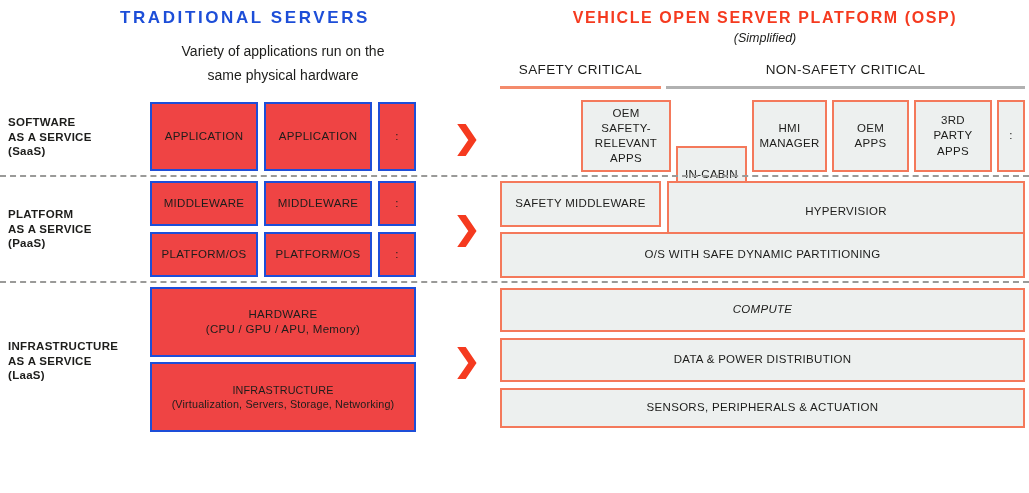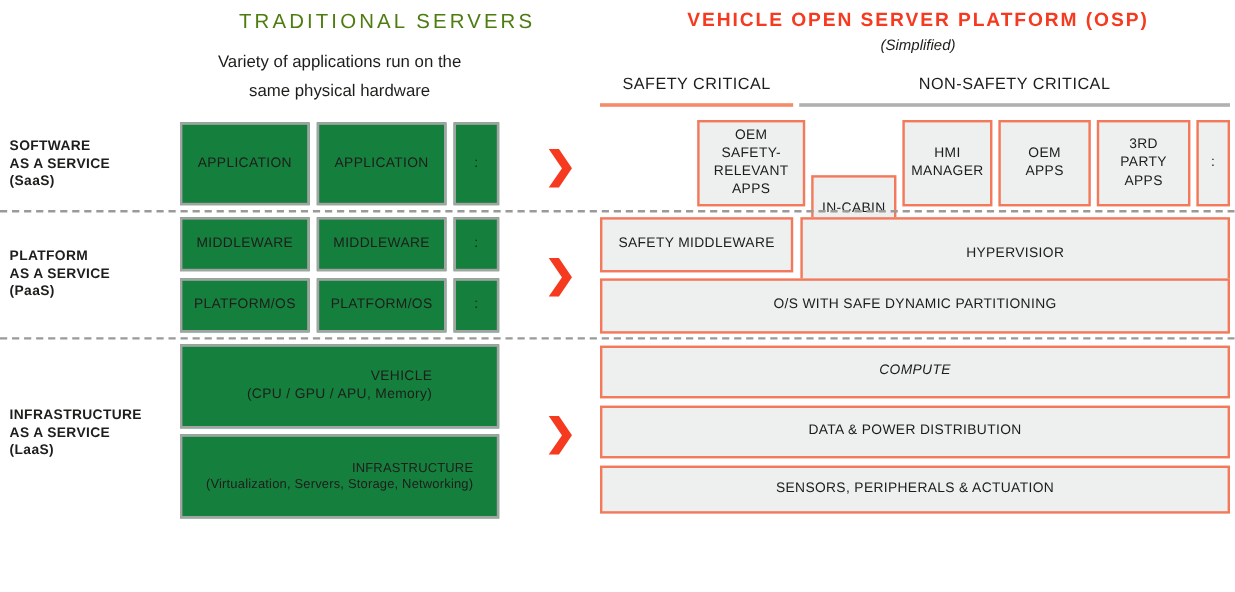--- a/index.html
+++ b/index.html
@@ -9,22 +9,22 @@
     background:#ffffff;
     font-family:"Liberation Sans", sans-serif;
     color:#1d1d1b;
     overflow:hidden;
   }
   .abs { position:absolute; box-sizing:border-box; }
 
   
   .trad-title {
     left:120px; top:8px; width:326px;
-    text-align:right; font-size:17px; font-weight:400;
-    letter-spacing:2.6px; color:#4d7c0f;
+    text-align:left; font-size:17px; font-weight:700;
+    letter-spacing:2.6px; color:#1d4ed8;
   }
   .trad-subtitle {
     left:120px; top:39px; width:326px;
     text-align:center; font-size:14px; line-height:24px;
     white-space:pre-line; color:#1d1d1b;
   }
   .osp-title {
     left:505px; top:9px; width:520px;
     text-align:center; font-size:16px; font-weight:800;
     letter-spacing:1.6px; color:#f53a1f;
@@ -44,21 +44,21 @@
     font-size:11.5px; font-weight:700; letter-spacing:0.3px;
     line-height:14.5px; white-space:pre-line;
   }
 
   
   .box {
     display:flex; align-items:center; justify-content:center;
     text-align:center; font-size:11.5px; letter-spacing:0.3px;
     line-height:1.32; white-space:pre-line; padding:2px;
   }
-  .box.trad { background:#15803d; border:2px solid #a3a3a3;text-align:right; }
+  .box.trad { background:#ef4444; border:2px solid #1d4ed8; }
   .box.osp  { background:#edf0ef; border:2px solid #f4795b; }
   .box.small-text { font-size:10.8px; letter-spacing:0.15px; }
 
   
   .chevron {
     left:450px; width:34px; height:34px;
     display:flex; align-items:center; justify-content:center;
     color:#f53a1f; font-size:31px; font-weight:700;
     transform:scaleX(1.05);
   }
@@ -103,21 +103,21 @@
   <div class="abs box trad" style="left:378px;top:102px;width:38px;height:69px;">:</div>
 
   <div class="abs box trad" style="left:150px;top:181px;width:108px;height:45px;">MIDDLEWARE</div>
   <div class="abs box trad" style="left:264px;top:181px;width:108px;height:45px;">MIDDLEWARE</div>
   <div class="abs box trad" style="left:378px;top:181px;width:38px;height:45px;">:</div>
 
   <div class="abs box trad" style="left:150px;top:232px;width:108px;height:45px;">PLATFORM/OS</div>
   <div class="abs box trad" style="left:264px;top:232px;width:108px;height:45px;">PLATFORM/OS</div>
   <div class="abs box trad" style="left:378px;top:232px;width:38px;height:45px;">:</div>
 
-  <div class="abs box trad" style="left:150px;top:287px;width:266px;height:70px;">VEHICLE
+  <div class="abs box trad" style="left:150px;top:287px;width:266px;height:70px;">HARDWARE
 (CPU / GPU / APU, Memory)</div>
   <div class="abs box trad small-text" style="left:150px;top:362px;width:266px;height:70px;">INFRASTRUCTURE
 (Virtualization, Servers, Storage, Networking)</div>
 
   <div class="abs chevron" style="top:120px;">❯</div>
   <div class="abs chevron" style="top:211px;">❯</div>
   <div class="abs chevron" style="top:343px;">❯</div>
 
   <div class="abs box osp" style="left:581px;top:100px;width:90px;height:72px;">OEM
 SAFETY-

